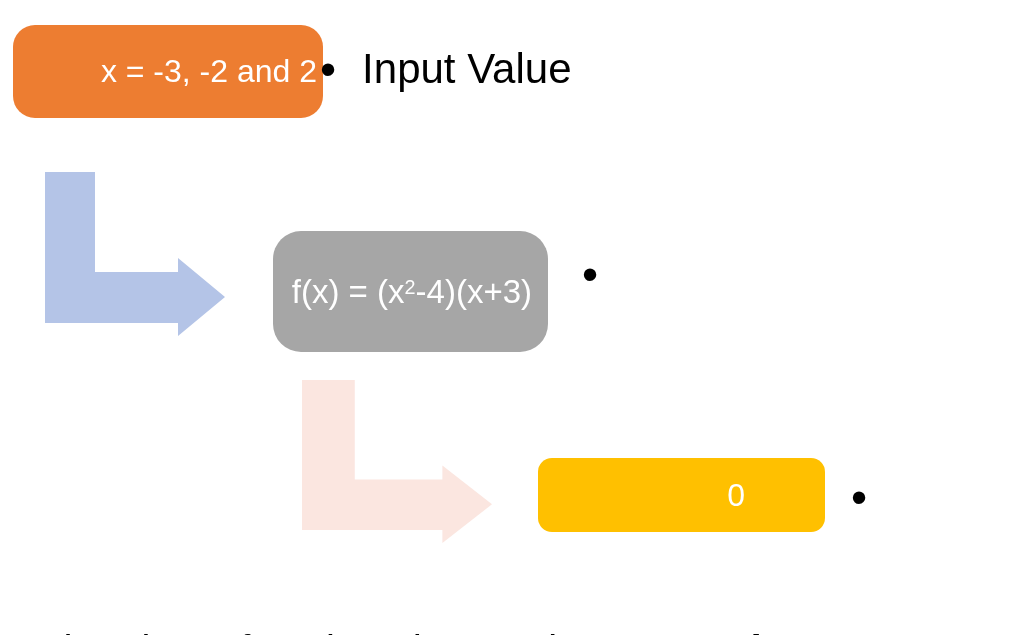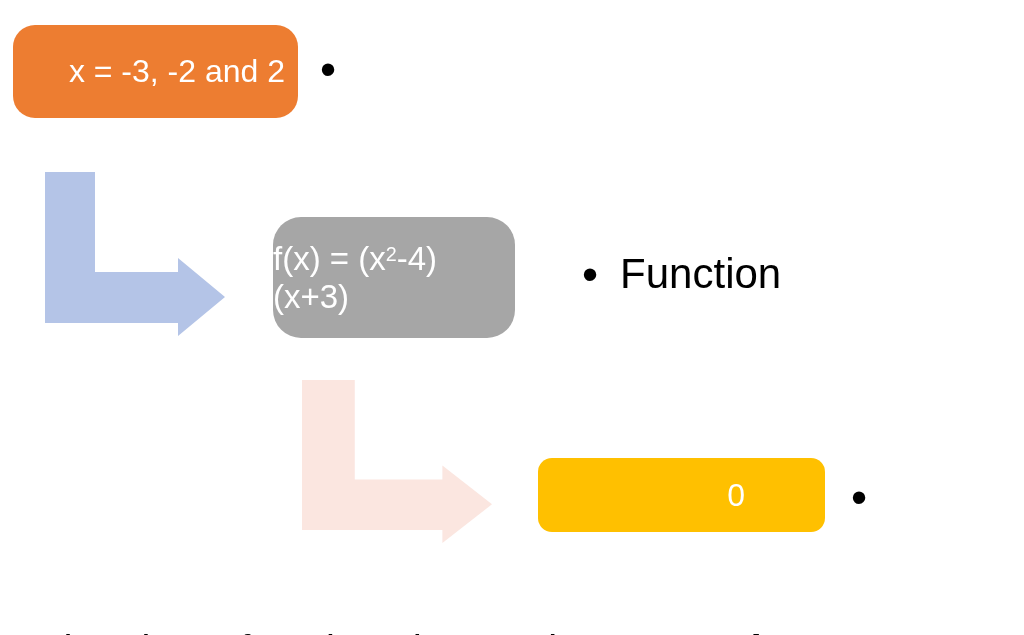--- a/index.html
+++ b/index.html
@@ -18,29 +18,29 @@
   .shape-box {
     position: absolute;
     display: flex;
     align-items: center;
     justify-content: flex-end;
     color: #ffffff;
     box-sizing: border-box;
   }
   .box-input {
     left: 13px; top: 25px;
-    width: 285px; height: 93px;
+    width: 310px; height: 93px;
     background: #ED7D31;
     border-radius: 22px;
-    padding-right: 13px;
+    padding-right: 6px;
     font-size: 32px;
   }
   .box-function {
-    left: 273px; top: 217px;
-    width: 242px; height: 121px;
+    left: 273px; top: 231px;
+    width: 275px; height: 121px;
     background: #A6A6A6;
     border-radius: 28px;
     padding-right: 16px;
     font-size: 33px;
   }
   .box-function .sup {
     font-size: 60%;
     vertical-align: baseline;
     position: relative;
     top: -0.45em;
@@ -89,32 +89,32 @@
 </head>
 <body>
 
 <div class="canvas">
 
   <div class="shape-box box-input">
     <span>x = -3, -2 and 2</span>
   </div>
   <div class="bullet-label label-input">
     <span class="bullet">•</span>
+    <span>Input Value</span>
   </div>
 
   <svg class="arrow arrow-blue" width="180" height="166" viewBox="0 0 180 166" aria-hidden="true">
     <polygon points="0,0 50,0 50,100 133,100 133,86 180,125 133,164 133,151 0,151" fill="#B4C4E7"></polygon>
   </svg>
 
   <div class="shape-box box-function">
     <span><span>f(x) = (x</span><sup class="sup">2</sup><span>-4)(x+3)</span></span>
   </div>
   <div class="bullet-label label-function">
     <span class="bullet">•</span>
-    <span>Function</span>
   </div>
 
   <svg class="arrow arrow-pink" width="190" height="165" viewBox="0 0 180 166" preserveAspectRatio="none" aria-hidden="true">
     <polygon points="0,0 50,0 50,100 133,100 133,86 180,125 133,164 133,151 0,151" fill="#FBE6E0"></polygon>
   </svg>
 
   <div class="shape-box box-output">
     <span>0</span>
   </div>
   <div class="bullet-label label-output">

